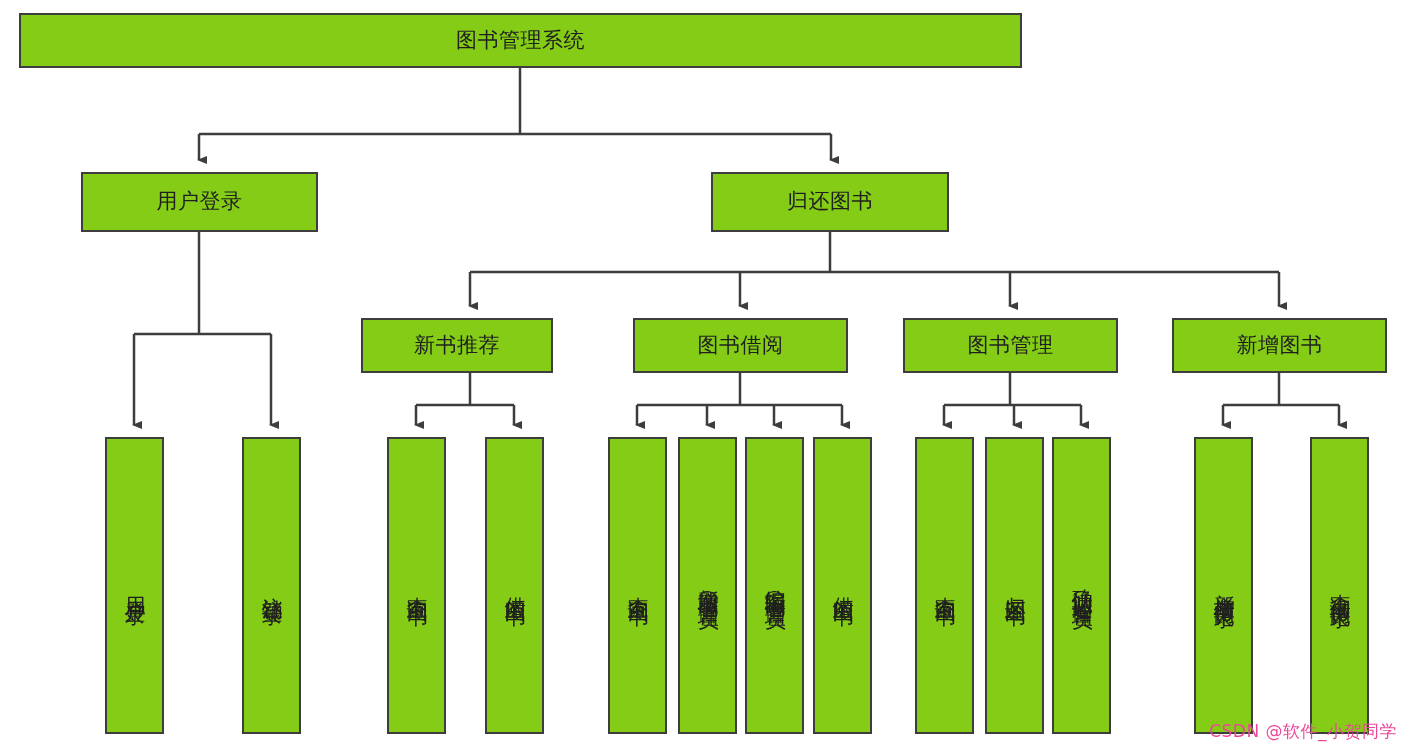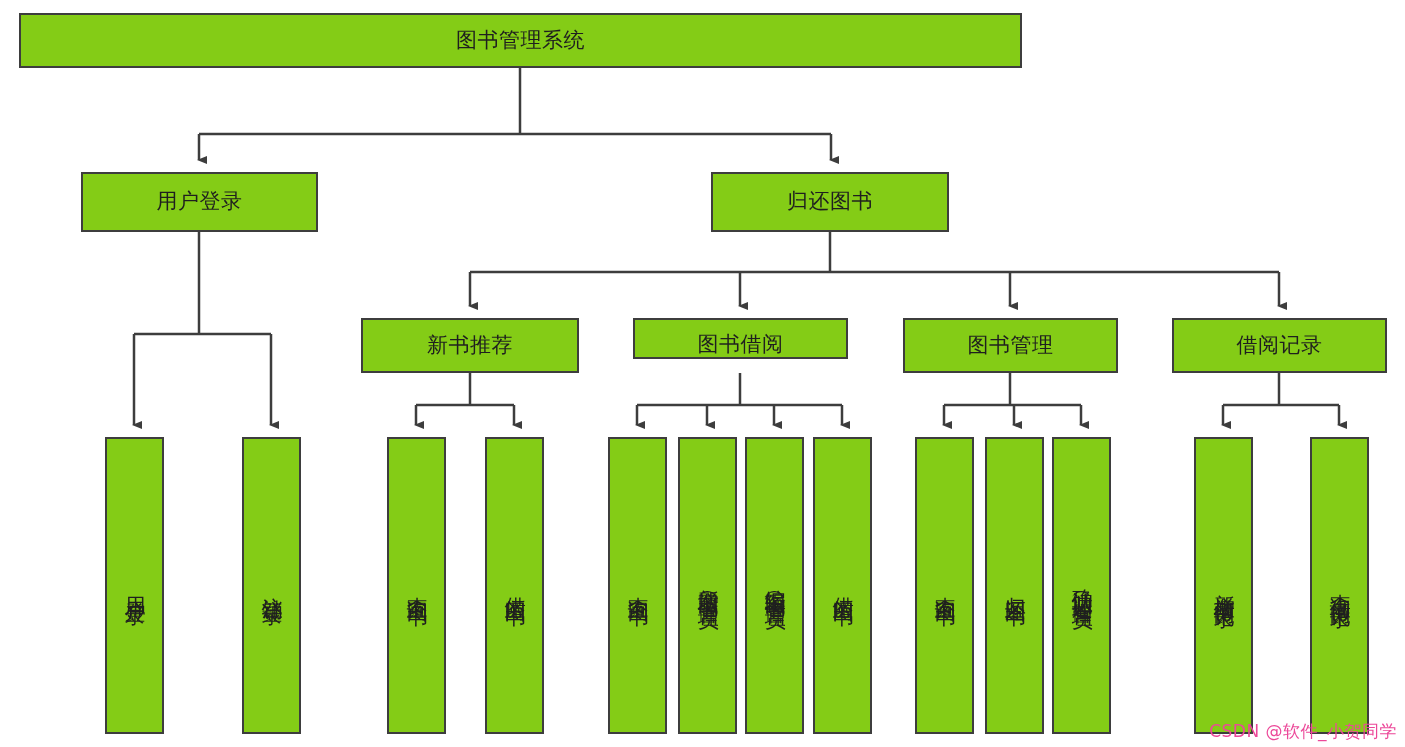--- a/index.html
+++ b/index.html
@@ -128,31 +128,31 @@
     <span class="node-label">图书管理系统</span>
   </div>
 
   <div class="node horiz" style="left:81px; top:172px; width:237px; height:60px;">
     <span class="node-label">用户登录</span>
   </div>
   <div class="node horiz" style="left:711px; top:172px; width:238px; height:60px;">
     <span class="node-label">归还图书</span>
   </div>
 
-  <div class="node horiz" style="left:361px; top:318px; width:218px; height:55px;">
+  <div class="node horiz" style="left:361px; top:318px; width:192px; height:55px;">
     <span class="node-label">新书推荐</span>
   </div>
-  <div class="node horiz" style="left:633px; top:318px; width:215px; height:41px;align-items:flex-end;">
+  <div class="node horiz" style="left:633px; top:318px; width:215px; height:55px;">
     <span class="node-label">图书借阅</span>
   </div>
   <div class="node horiz" style="left:903px; top:318px; width:215px; height:55px;">
     <span class="node-label">图书管理</span>
   </div>
   <div class="node horiz" style="left:1172px; top:318px; width:215px; height:55px;">
-    <span class="node-label">借阅记录</span>
+    <span class="node-label">新增图书</span>
   </div>
 
   <div class="node vert" style="left:105px; top:437px; width:59px; height:297px;">
     <span class="node-label">用户登录</span>
   </div>
   <div class="node vert" style="left:242px; top:437px; width:59px; height:297px;">
     <span class="node-label">注销登录</span>
   </div>
   <div class="node vert" style="left:387px; top:437px; width:59px; height:297px;">
     <span class="node-label">查询图书</span>

